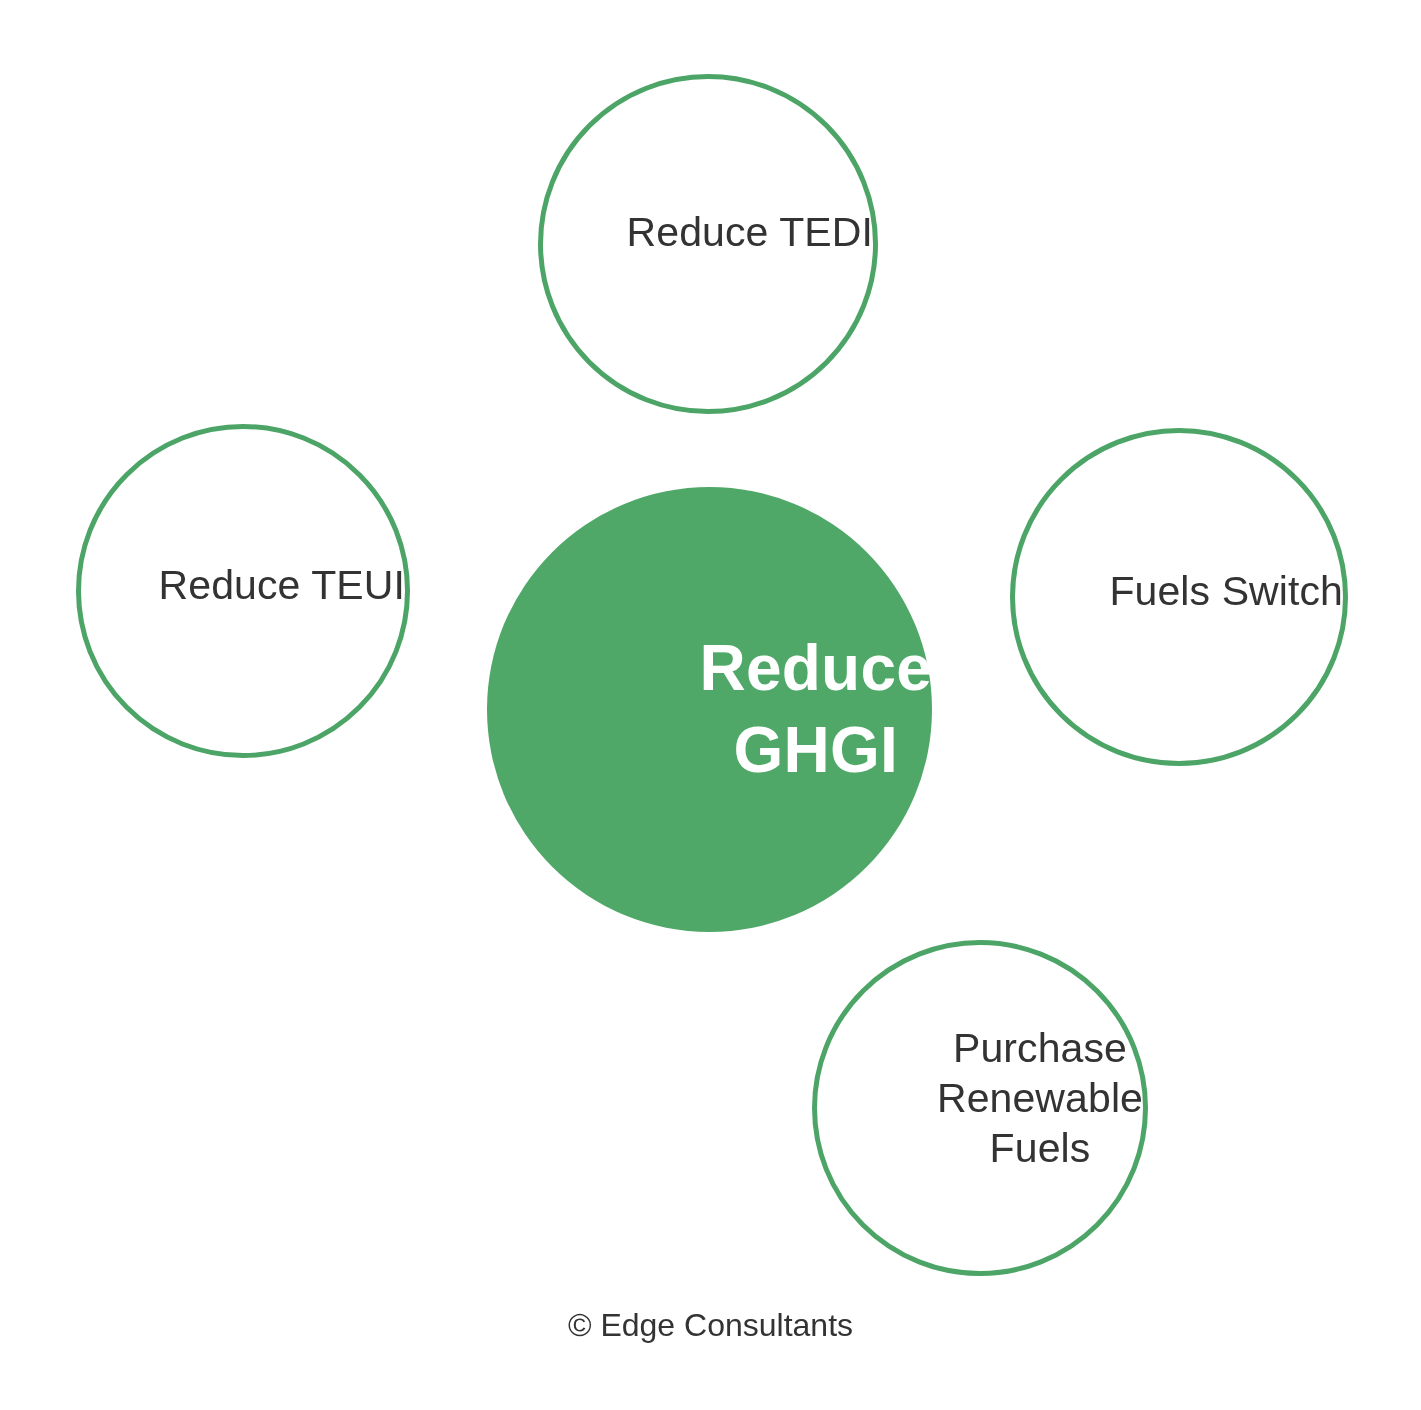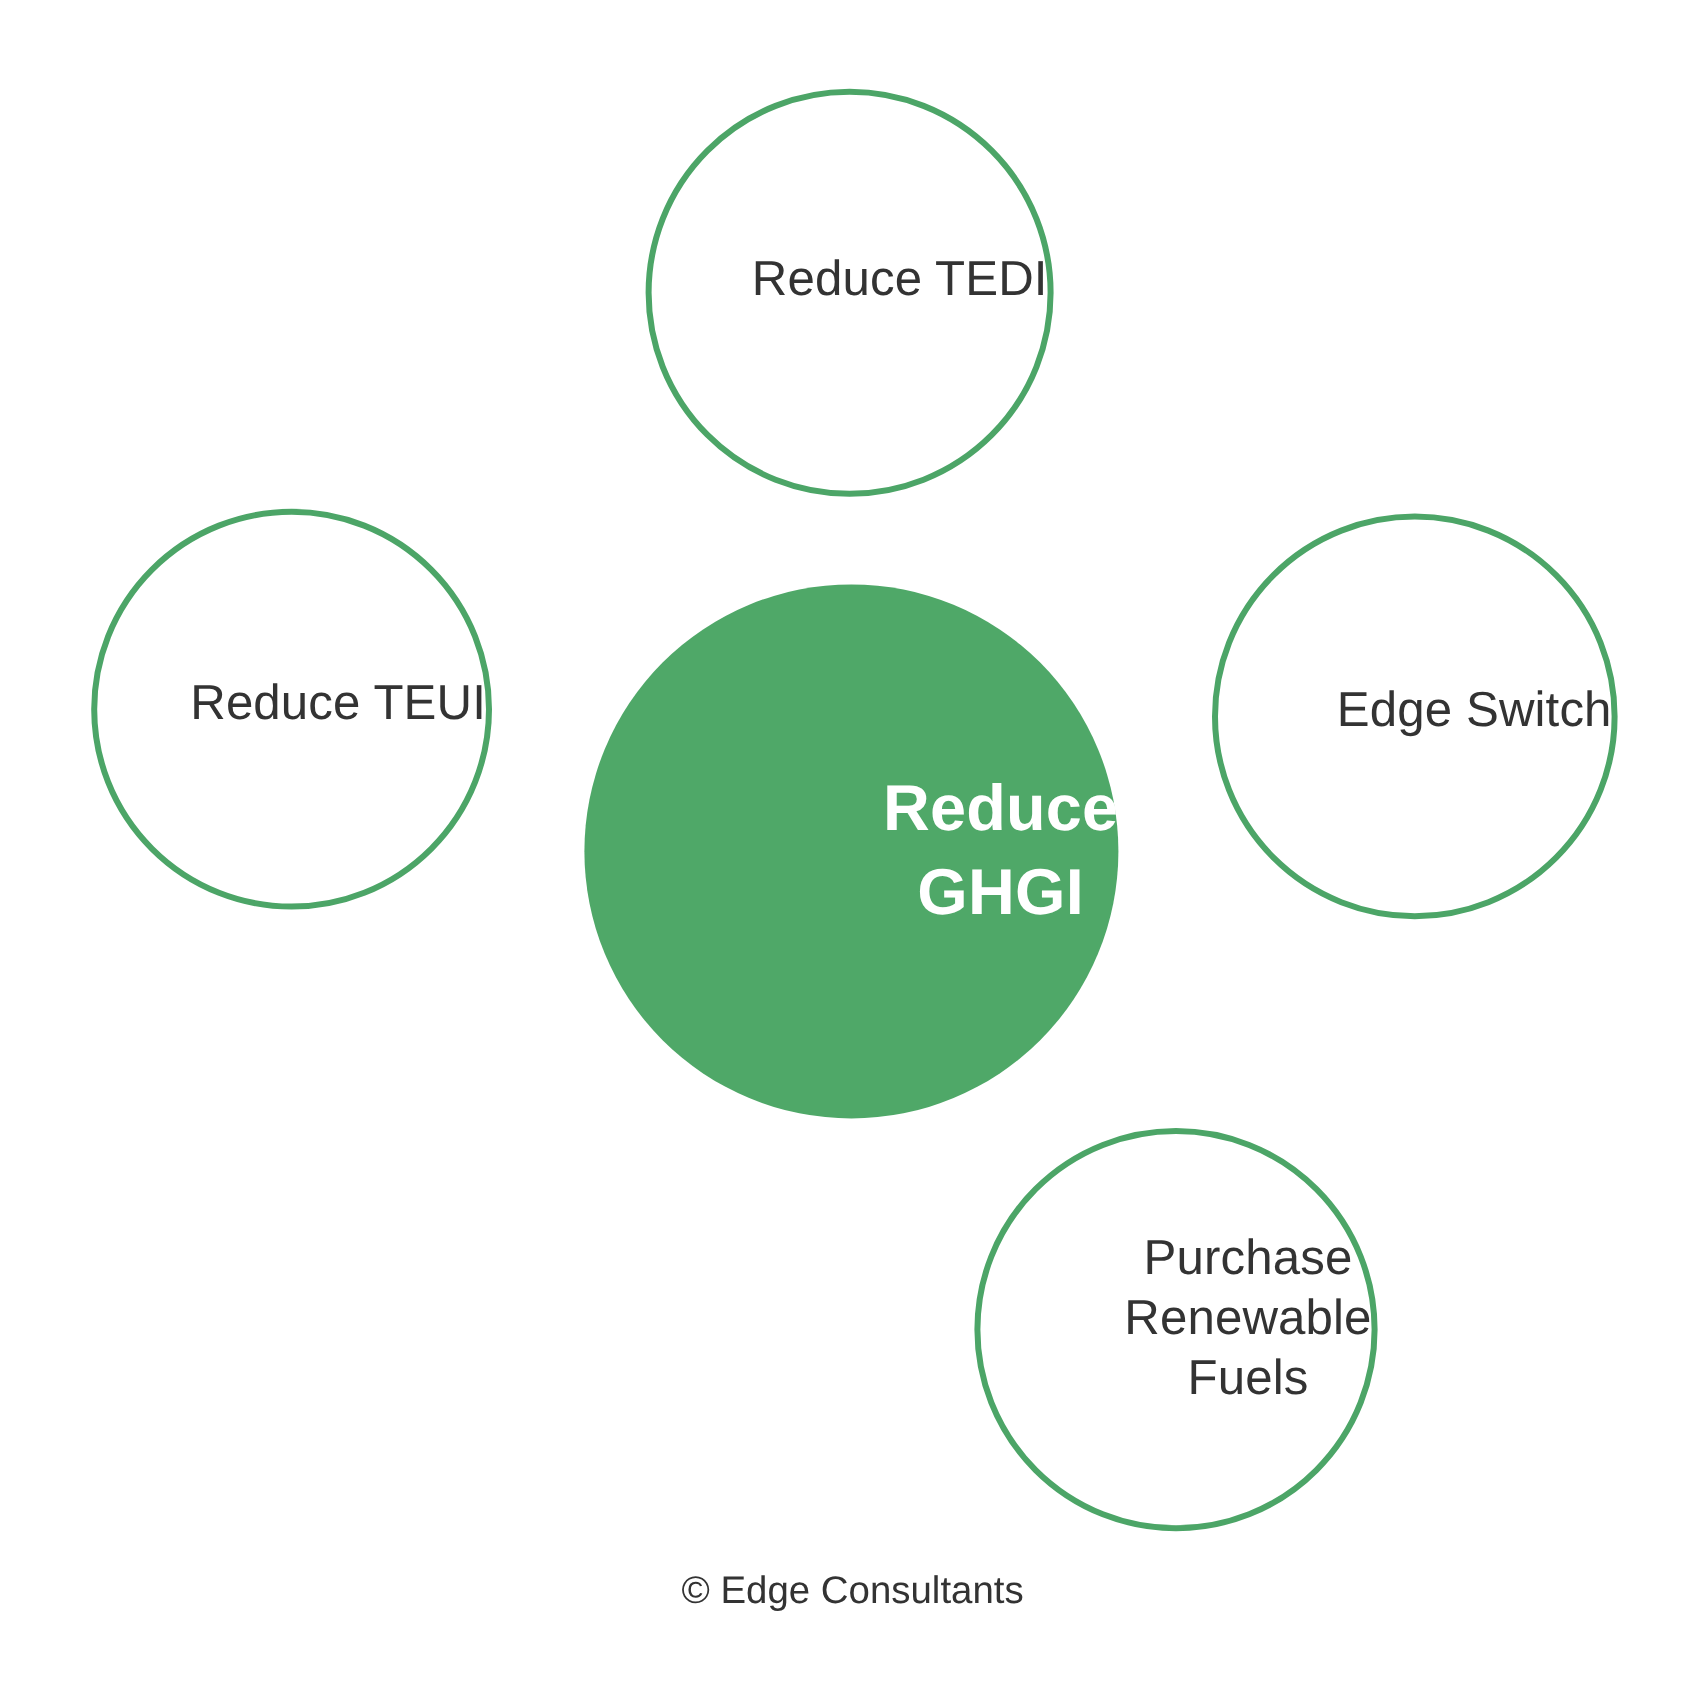--- a/index.html
+++ b/index.html
@@ -68,21 +68,21 @@
   .node.hub {
     left: 487px;
     top: 487px;
     width: 445px;
     height: 445px;
     background: #4FA868;
     border: none;
   }
   .node.hub .node-label {
     color: #ffffff;
-    font-size: 54px;
+    font-size: 64px;
     font-weight: 700;
     line-height: 1.28;
     letter-spacing: 0.2px;
   }
 
   
   .credit {
     position: absolute;
     left: 0;
     right: 0;
@@ -100,21 +100,21 @@
 
   <div class="node satellite node-top">
     <span class="node-label">Reduce TEDI</span>
   </div>
 
   <div class="node satellite node-left">
     <span class="node-label">Reduce TEUI</span>
   </div>
 
   <div class="node satellite node-right">
-    <span class="node-label">Edge Switch</span>
+    <span class="node-label">Fuels Switch</span>
   </div>
 
 
   <div class="node satellite node-bottom-right">
     <span class="node-label">Purchase
 Renewable
 Fuels</span>
   </div>
 
   <div class="node hub">

